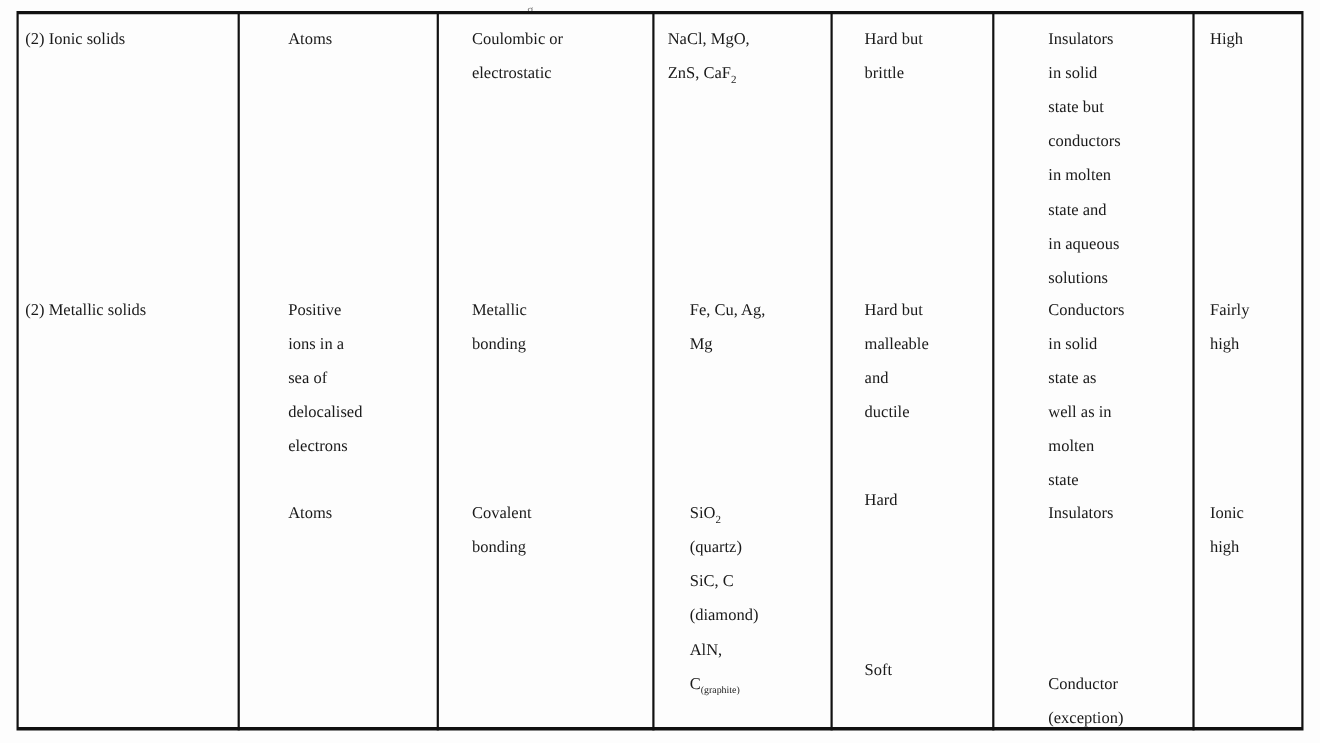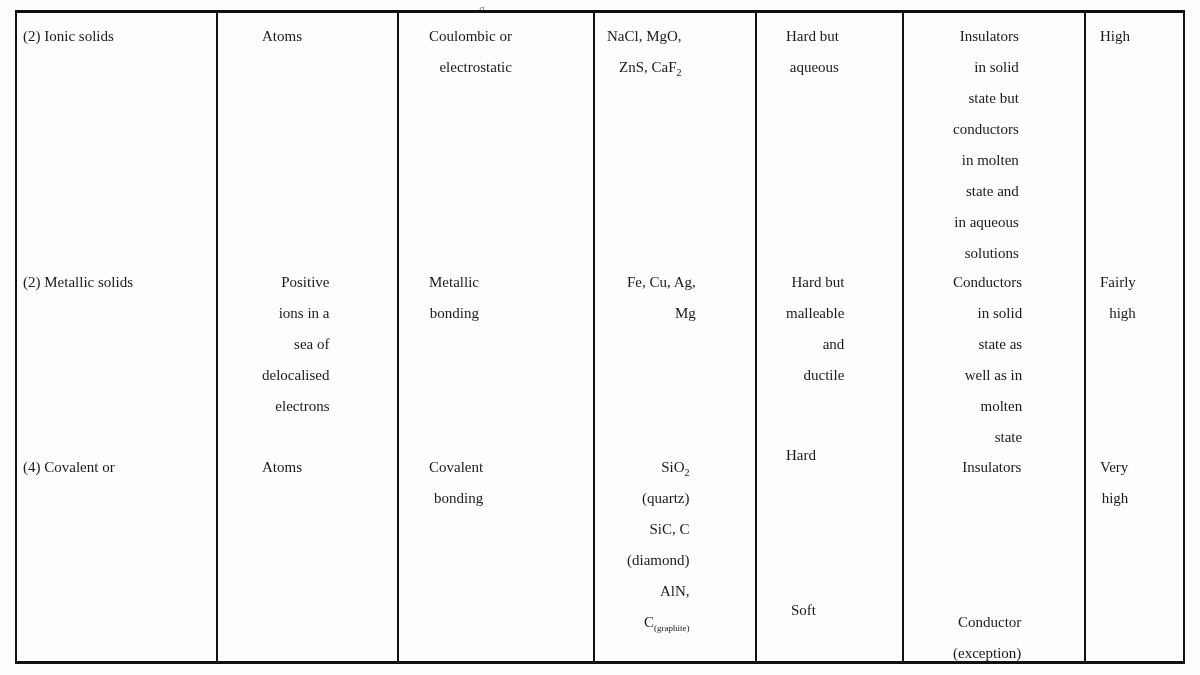--- a/index.html
+++ b/index.html
@@ -2,21 +2,21 @@
 <html><head>
 <meta charset="utf-8">
 <style>
   html, body { margin:0; padding:0; background:#fdfdfd; }
   body { width:1200px; height:675px; position:relative; overflow:hidden;
          font-family:"Liberation Serif","DejaVu Serif",serif; color:#1a1a1a; }
   .frame { position:absolute; left:15px; top:10px; width:1170px; height:654px;
            border-top:3px solid #111; border-bottom:3px solid #111;
            border-left:2px solid #111; border-right:2px solid #111; box-sizing:border-box; }
   .vline { position:absolute; top:10px; height:654px; width:2px; background:#111; }
-  .cell { position:absolute; font-size:15px; line-height:31px; white-space:nowrap;text-align:right; }
+  .cell { position:absolute; font-size:15px; line-height:31px; white-space:nowrap; }
   .cell div { height:31px; }
   sub { font-size:10px; vertical-align:-4px; line-height:0; }
   .cut { position:absolute; left:479px; top:2px; width:20px; height:8px; overflow:hidden; color:#888; font-size:12px; }
 </style>
 </head>
 <body>
 
 <div class="frame"></div>
 <div class="vline" style="left:216px"></div>
 <div class="vline" style="left:397px"></div>
@@ -36,21 +36,21 @@
   <div class="cell" style="left:429px;top:21px">
     <div>Coulombic or</div>
       <div>electrostatic</div>
     </div>
   <div class="cell" style="left:607px;top:21px">
     <div>NaCl, MgO,</div>
     <div><span>ZnS, CaF</span><sub>2</sub></div>
     </div>
   <div class="cell" style="left:786px;top:21px">
     <div>Hard but</div>
-      <div>aqueous</div>
+      <div>brittle</div>
     </div>
   <div class="cell" style="left:953px;top:21px">
     <div>Insulators</div>
       <div>in solid</div>
     <div>state but</div>
       <div>conductors</div>
     <div>in molten</div>
       <div>state and</div>
     <div>in aqueous</div>
       <div>solutions</div>
@@ -94,21 +94,20 @@
       <div>state</div>
     </div>
   <div class="cell" style="left:1100px;top:267px">
     <div>Fairly</div>
       <div>high</div>
     </div>
 </div>
 
 <div>
   <div class="cell" style="left:23px;top:452px">
-    <div>(4) Covalent or</div>
     </div>
   <div class="cell" style="left:262px;top:452px">
       <div>Atoms</div>
     </div>
   <div class="cell" style="left:429px;top:452px">
     <div>Covalent</div>
       <div>bonding</div>
     </div>
   <div class="cell" style="left:627px;top:452px">
     <div><span>SiO</span><sub>2</sub></div>
@@ -129,16 +128,16 @@
   <div class="cell" style="left:953px;top:452px">
     <div>Insulators</div>
       <div></div>
       <div></div>
       <div></div>
       <div></div>
     <div>Conductor</div>
       <div>(exception)</div>
     </div>
   <div class="cell" style="left:1100px;top:452px">
-    <div>Very</div>
+    <div>Ionic</div>
       <div>high</div>
     </div>
 </div>
 
 </body></html>

